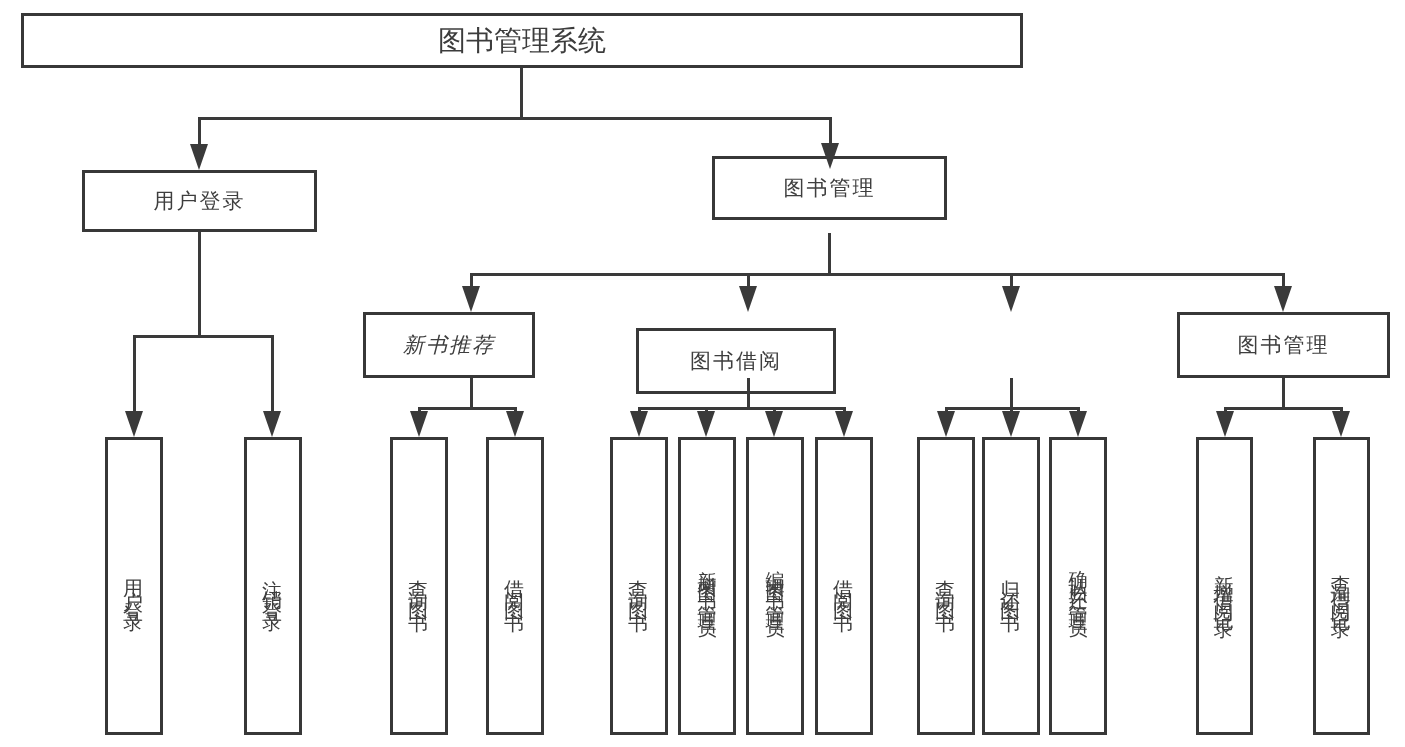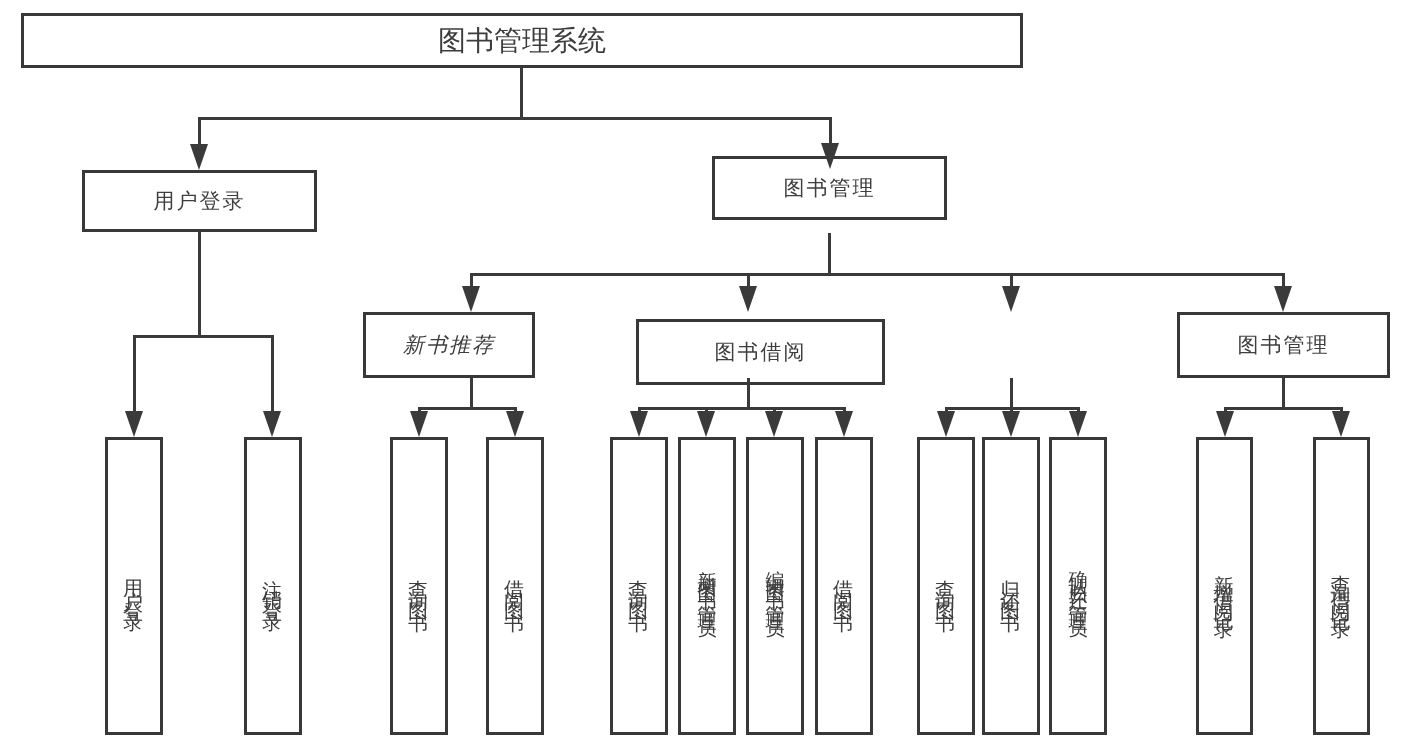--- a/index.html
+++ b/index.html
@@ -63,21 +63,21 @@
 <div id="stage">
 
   <div class="node root-label" style="left:21px; top:13px; width:1002px; height:55px;">图书管理系统</div>
 
   <div class="node h-label" style="left:82px; top:170px; width:235px; height:62px;">用户登录</div>
 
   <div class="node h-label" style="left:712px; top:156px; width:235px; height:64px;">图书管理</div>
 
   <div class="node h-label" style="left:363px; top:312px; width:172px; height:66px;font-style:italic;">新书推荐</div>
 
-  <div class="node h-label" style="left:636px; top:319px; width:249px; height:66px;text-align:right;">图书借阅</div>
+  <div class="node h-label" style="left:636px; top:328px; width:200px; height:66px;text-align:right;">图书借阅</div>
 
 
   <div class="node h-label" style="left:1177px; top:312px; width:213px; height:66px;">图书管理</div>
 
   <div class="node leaf v4" style="left:105px; top:437px; width:58px; height:298px;">用户登录</div>
 
   <div class="node leaf v4" style="left:244px; top:437px; width:58px; height:298px;">注销登录</div>
 
   <div class="node leaf v4" style="left:390px; top:437px; width:58px; height:298px;">查询图书</div>
 

